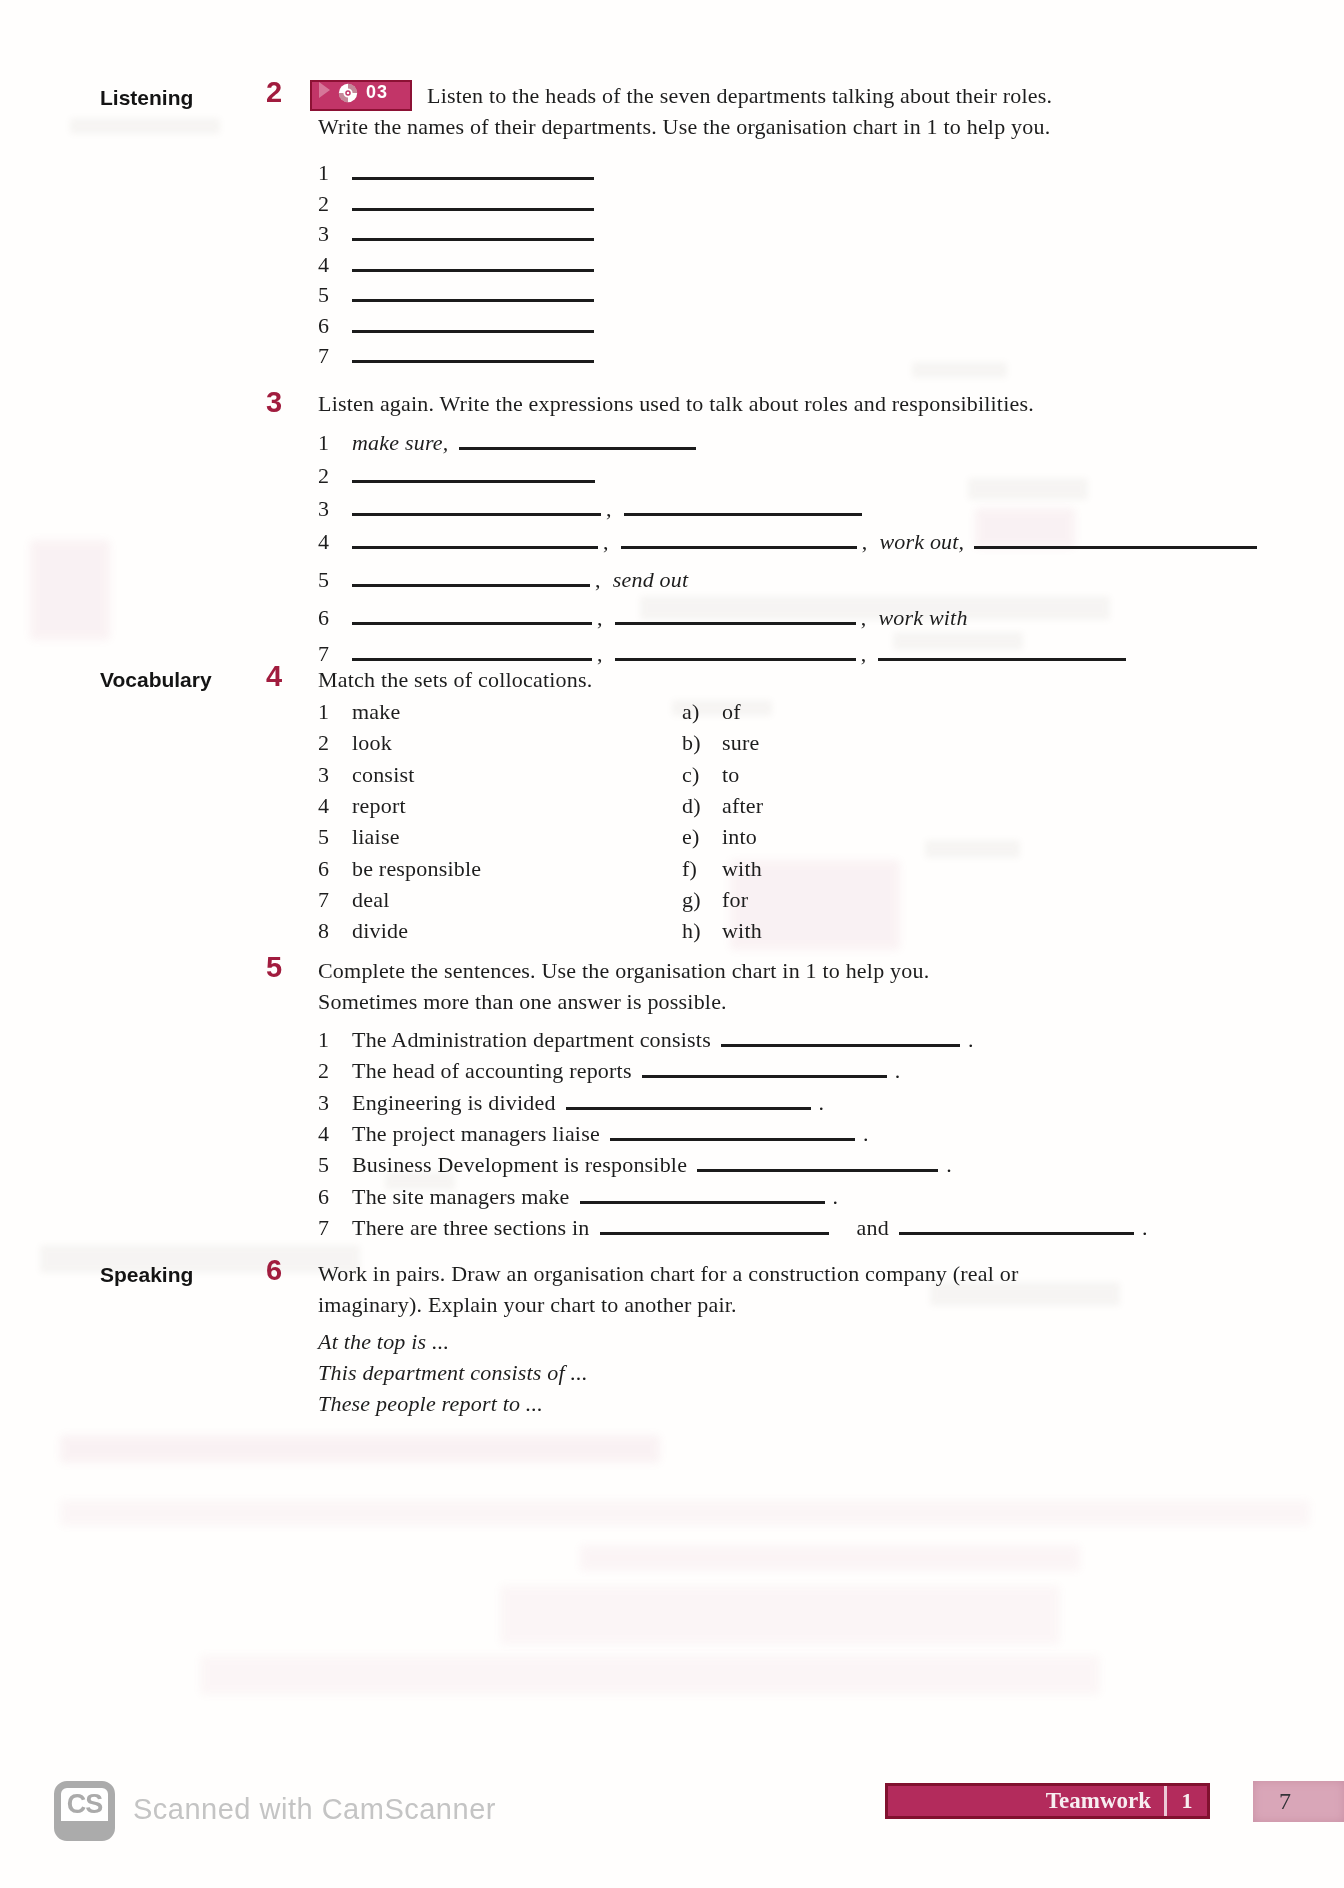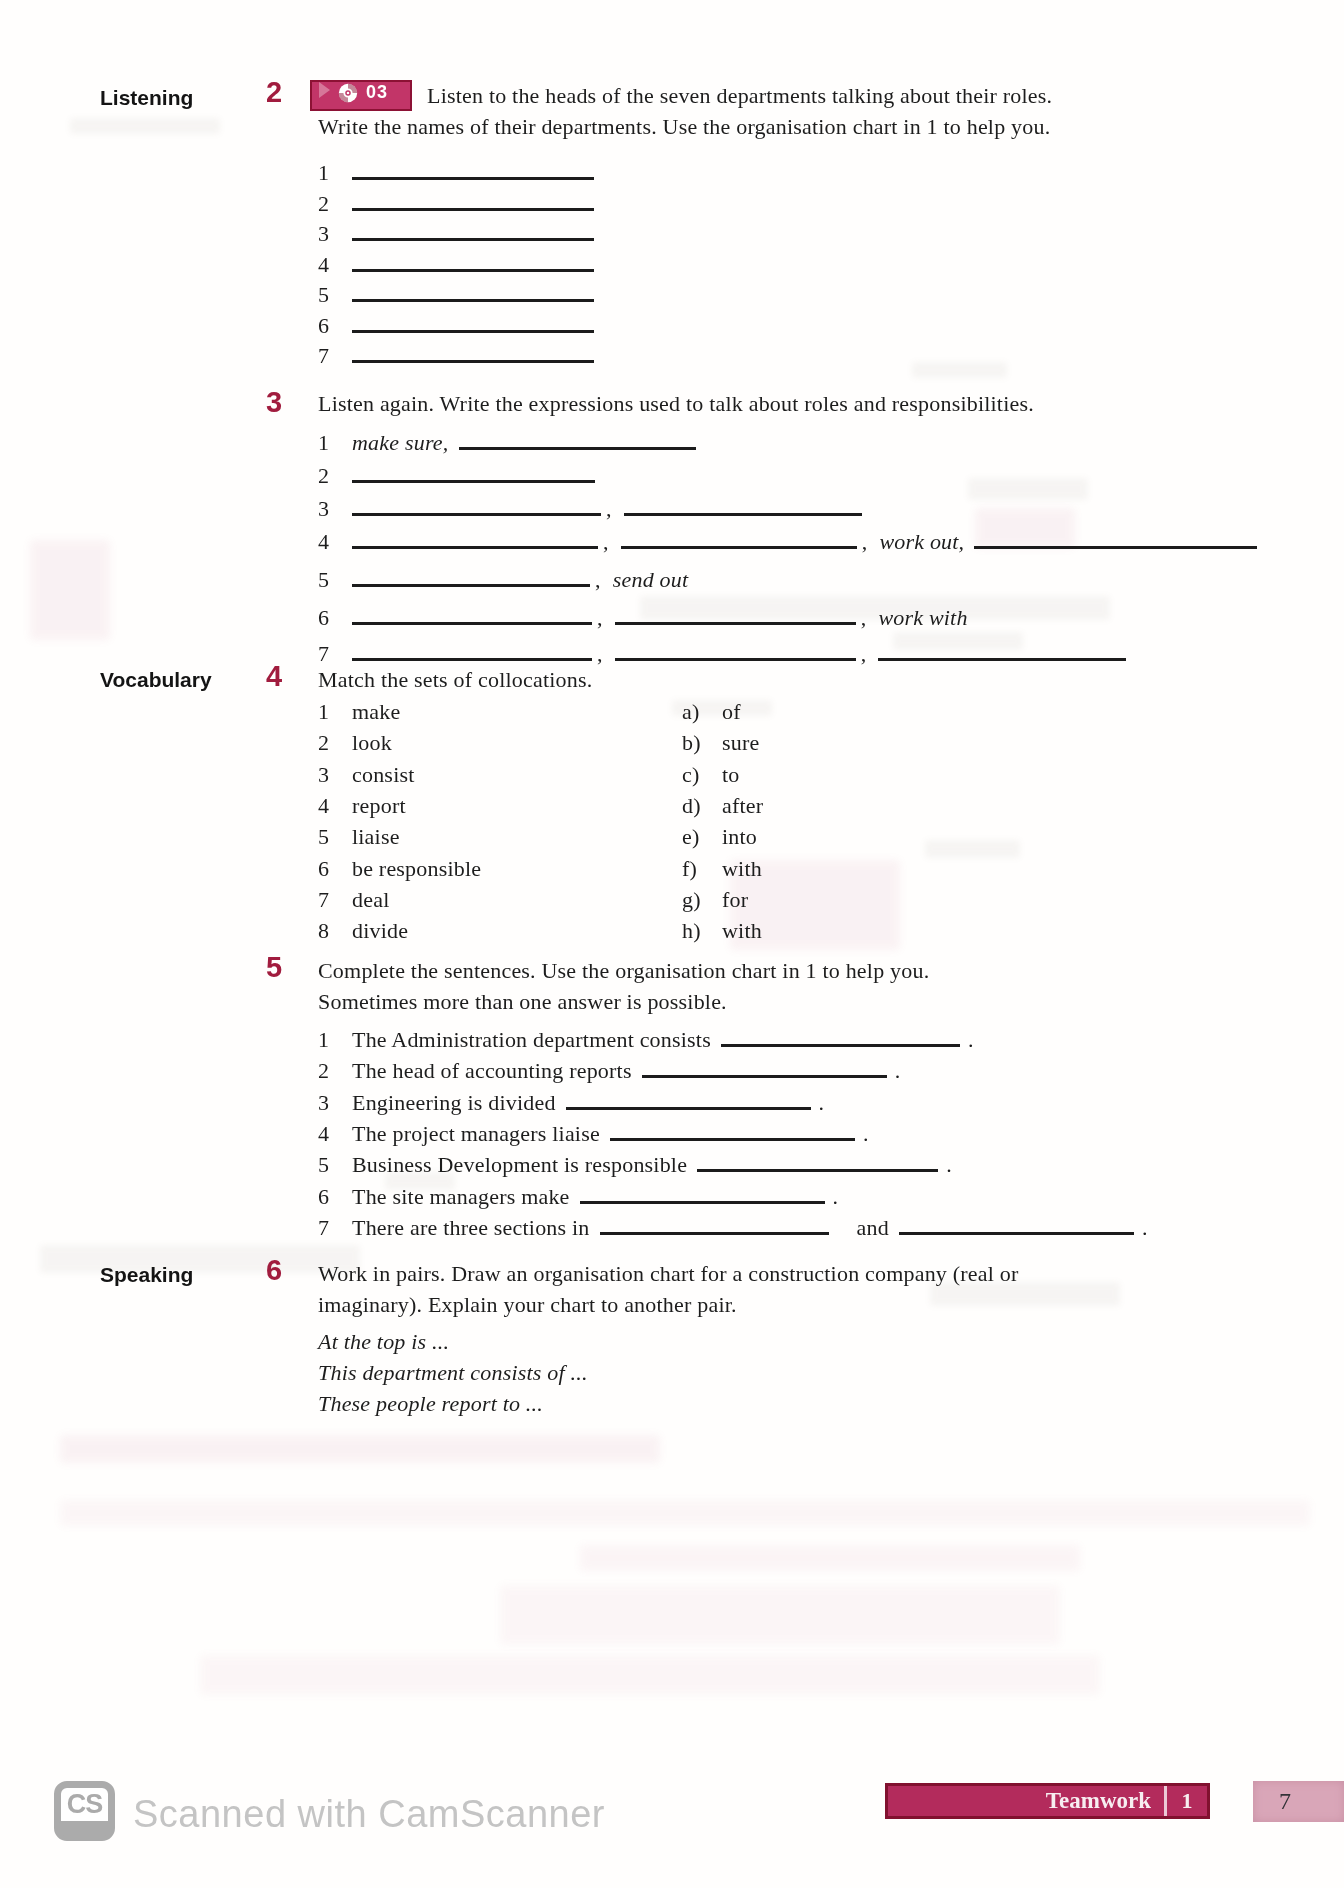--- a/index.html
+++ b/index.html
@@ -31,21 +31,21 @@
 
   
   .cslogo{position:absolute;left:54px;top:1781px;width:61px;height:60px;box-sizing:border-box;
           border:7px solid #ababab;border-radius:13px;background:#ffffff;}
   .cslogo .cstext{position:absolute;left:0;top:1px;width:100%;text-align:center;
           font-family:"Liberation Sans",sans-serif;font-weight:bold;font-size:27px;color:#ababab;
           letter-spacing:-1px;}
   .cslogo .csbar{position:absolute;left:-2px;bottom:-2px;width:51px;height:15px;background:#ababab;
           border-radius:2px 2px 7px 7px;}
   .scantext{position:absolute;left:133px;top:1793px;font-family:"Liberation Sans",sans-serif;
-            font-size:38px;color:#c4c4c4;letter-spacing:.5px;}
+            font-size:29px;color:#c4c4c4;letter-spacing:.5px;}
   .unitbar{position:absolute;left:885px;top:1783px;width:325px;height:36px;box-sizing:border-box;
            background:#b32b5c;border:3px solid #81112f;display:flex;align-items:center;}
   .unitbar .ulabel{flex:1;text-align:right;padding-right:13px;color:#f7eef1;
            font-family:"Liberation Serif",serif;font-weight:bold;font-size:23px;}
   .unitbar .usep{width:3px;height:100%;background:rgba(255,255,255,.75);}
   .unitbar .unum{width:40px;text-align:center;color:#f7eef1;font-family:"Liberation Serif",serif;
            font-weight:bold;font-size:22px;}
   .pagetab{position:absolute;left:1253px;top:1781px;width:91px;height:41px;background:#d9a6b8;
            box-shadow:inset 0 0 8px #c890a4;}
   .pagetab .pnum{position:absolute;left:26px;top:7px;font-family:"Liberation Serif",serif;

